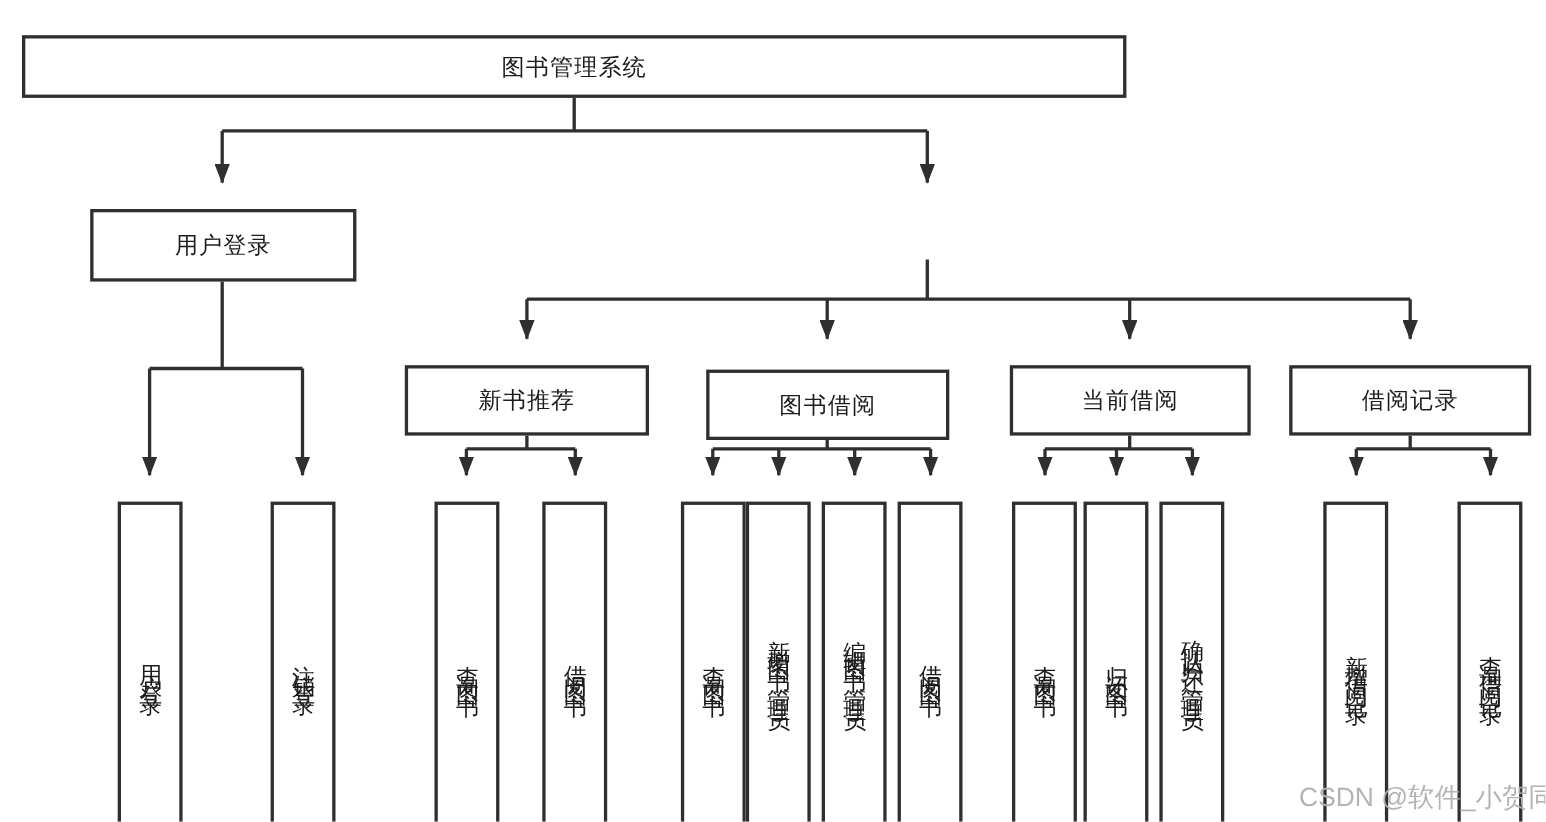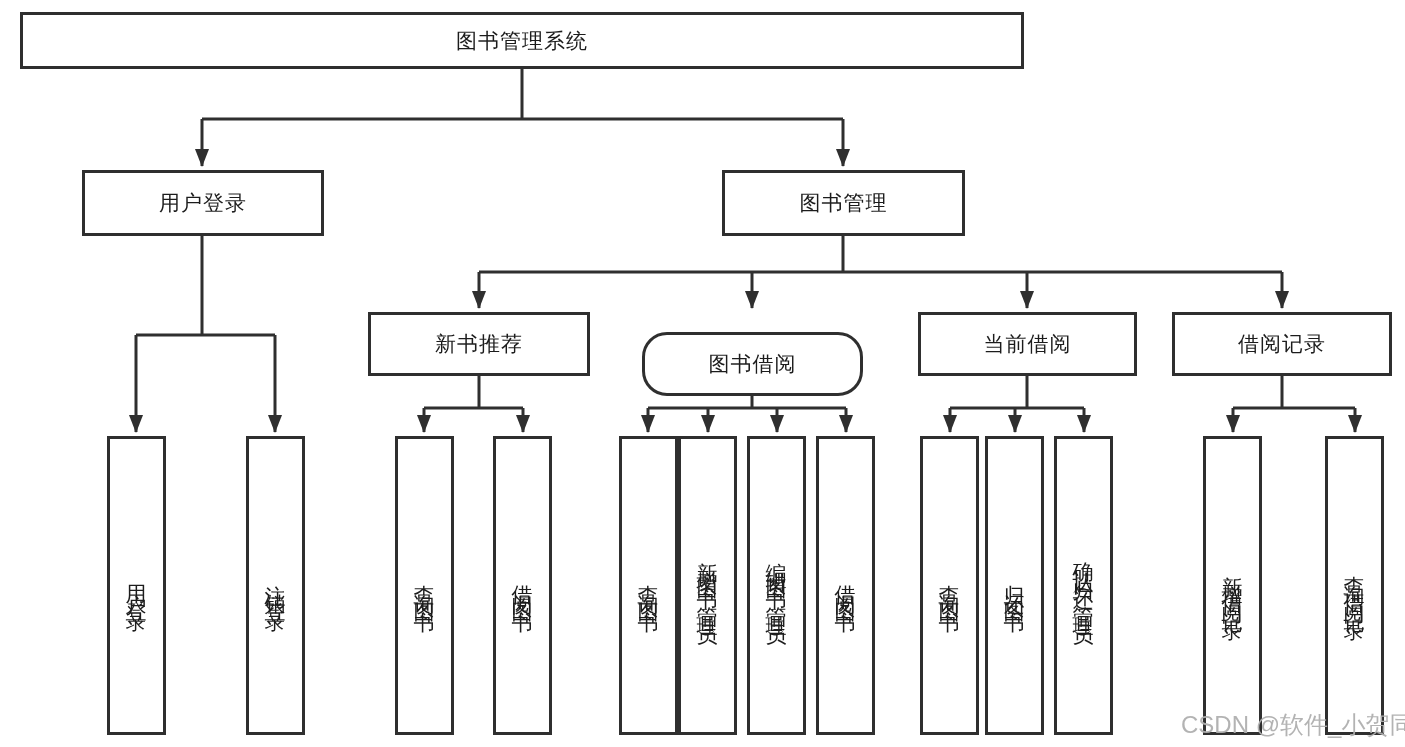--- a/index.html
+++ b/index.html
@@ -17,20 +17,21 @@
     box-sizing: border-box;
     background: #ffffff;
     border: 3px solid #2f2f2f;
     color: #1c1c1c;
     display: flex;
     align-items: center;
     justify-content: center;
     font-size: 21px;
     letter-spacing: 1px;
     z-index: 2;
+    margin-top: 20px;
   }
   .leaf { width: 59px; height: 299px; top: 436px; }
   .vtext {
     writing-mode: vertical-rl;
     text-orientation: mixed;
     letter-spacing: 9px;
     line-height: 1;
     font-size: 21px;
     white-space: nowrap;
   }
@@ -93,28 +94,25 @@
     </g>
   </svg>
 
   <div class="box" style="left:20px; top:12px; width:1004px; height:57px;">
     <span>图书管理系统</span>
   </div>
 
   <div class="box" style="left:82px; top:170px; width:242px; height:66px;">
     <span>用户登录</span>
   </div>
-  <div class="box" style="left:722px; top:170px; width:243px; height:66px;">
-    <span>图书管理</span>
-  </div>
 
   <div class="box" style="left:368px; top:312px; width:222px; height:64px;align-items:center;">
     <span>新书推荐</span>
   </div>
-  <div class="box" style="left:642px; top:332px; width:221px; height:64px;border-radius:25px;">
+  <div class="box" style="left:642px; top:316px; width:221px; height:64px;">
     <span>图书借阅</span>
   </div>
   <div class="box" style="left:918px; top:312px; width:219px; height:64px;text-align:center;">
     <span>当前借阅</span>
   </div>
   <div class="box" style="left:1172px; top:312px; width:220px; height:64px;">
     <span>借阅记录</span>
   </div>
 
   <div class="box leaf" style="left:107px;">

